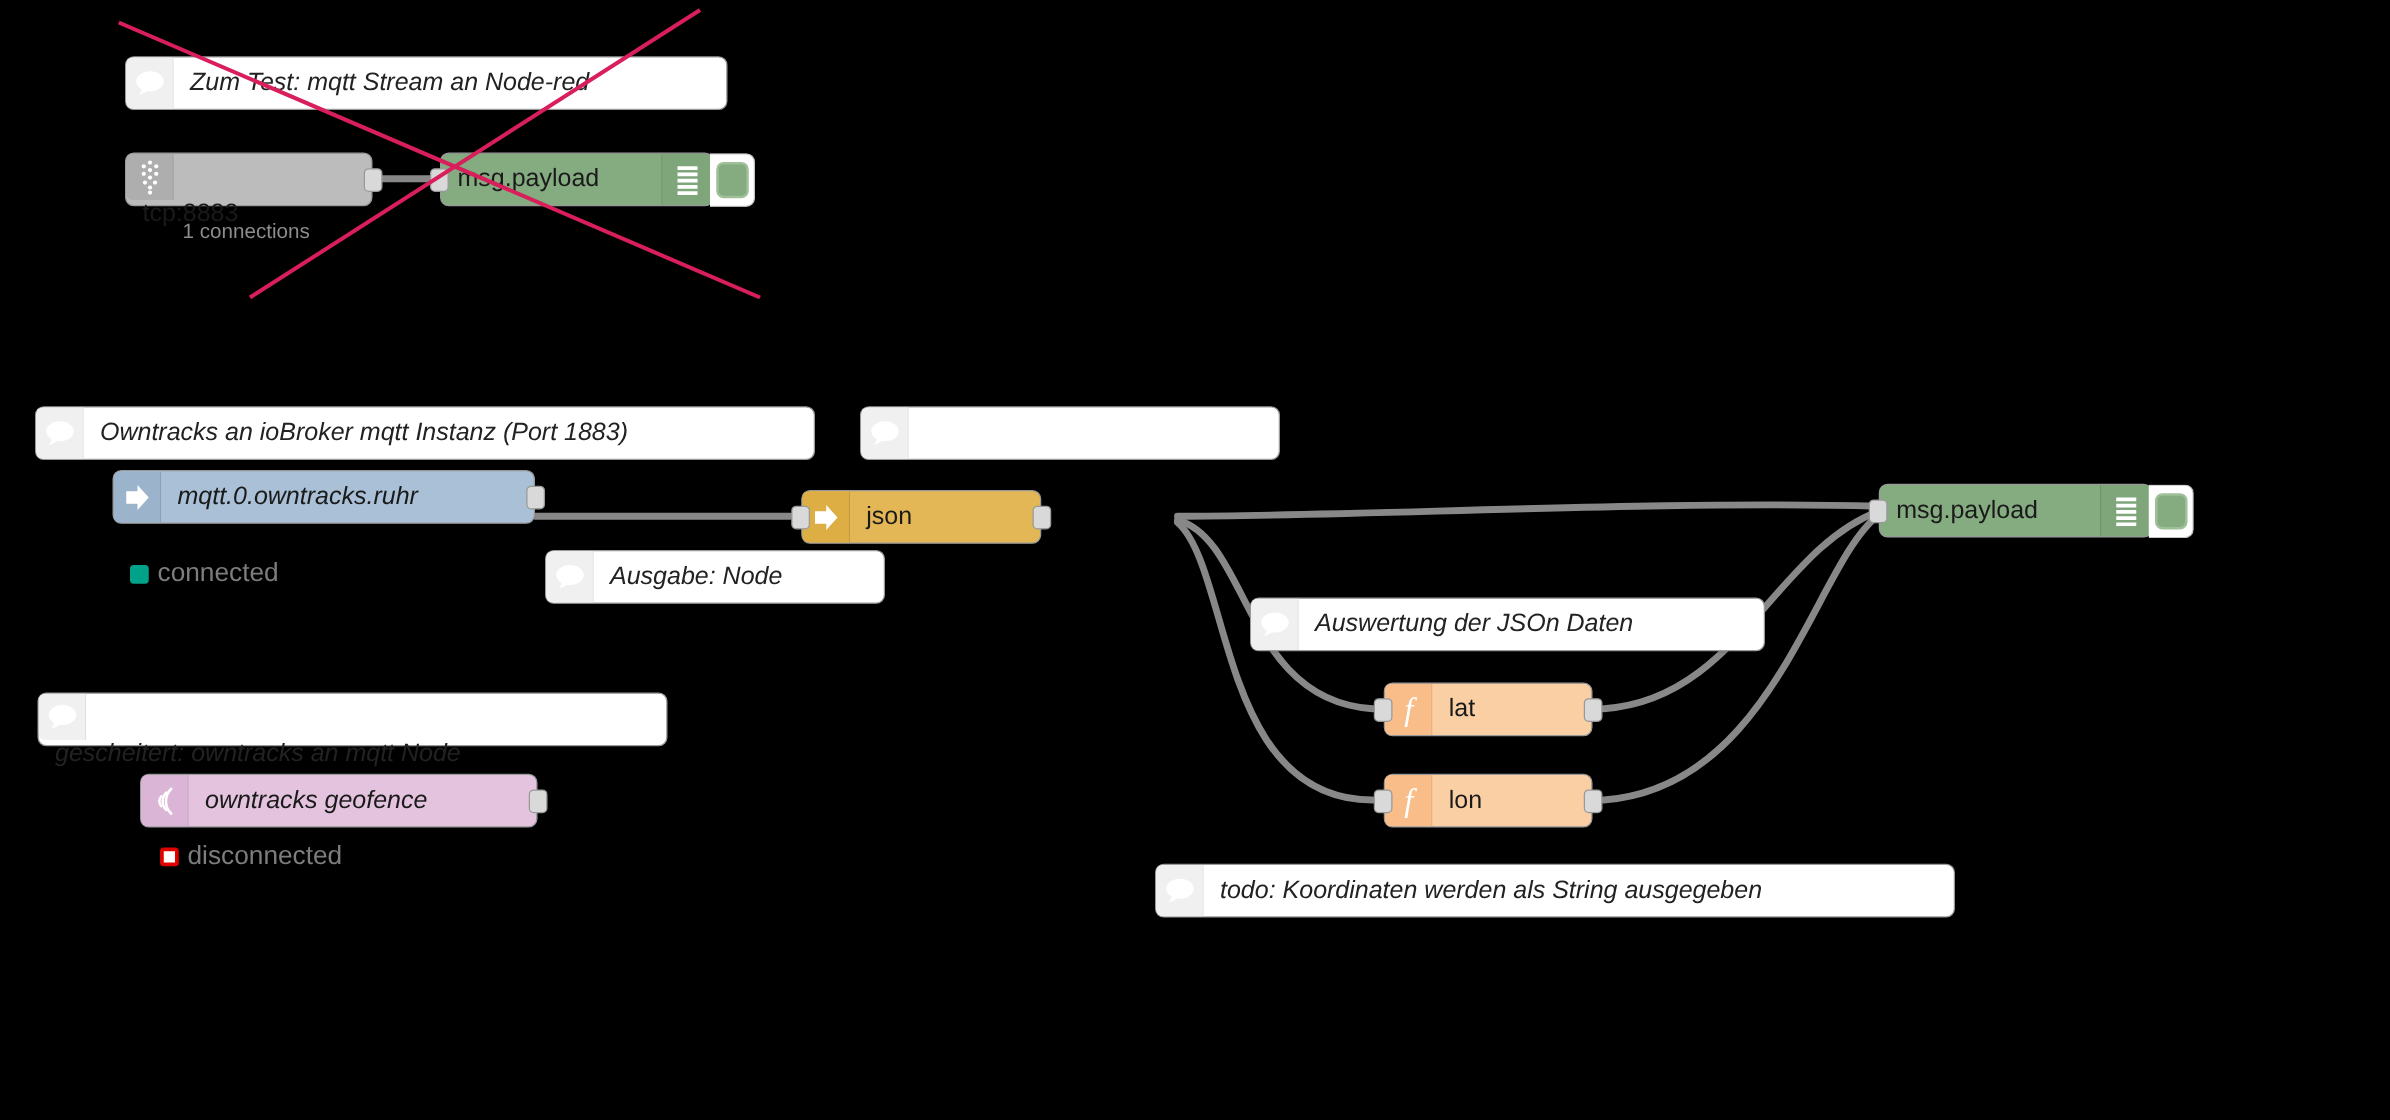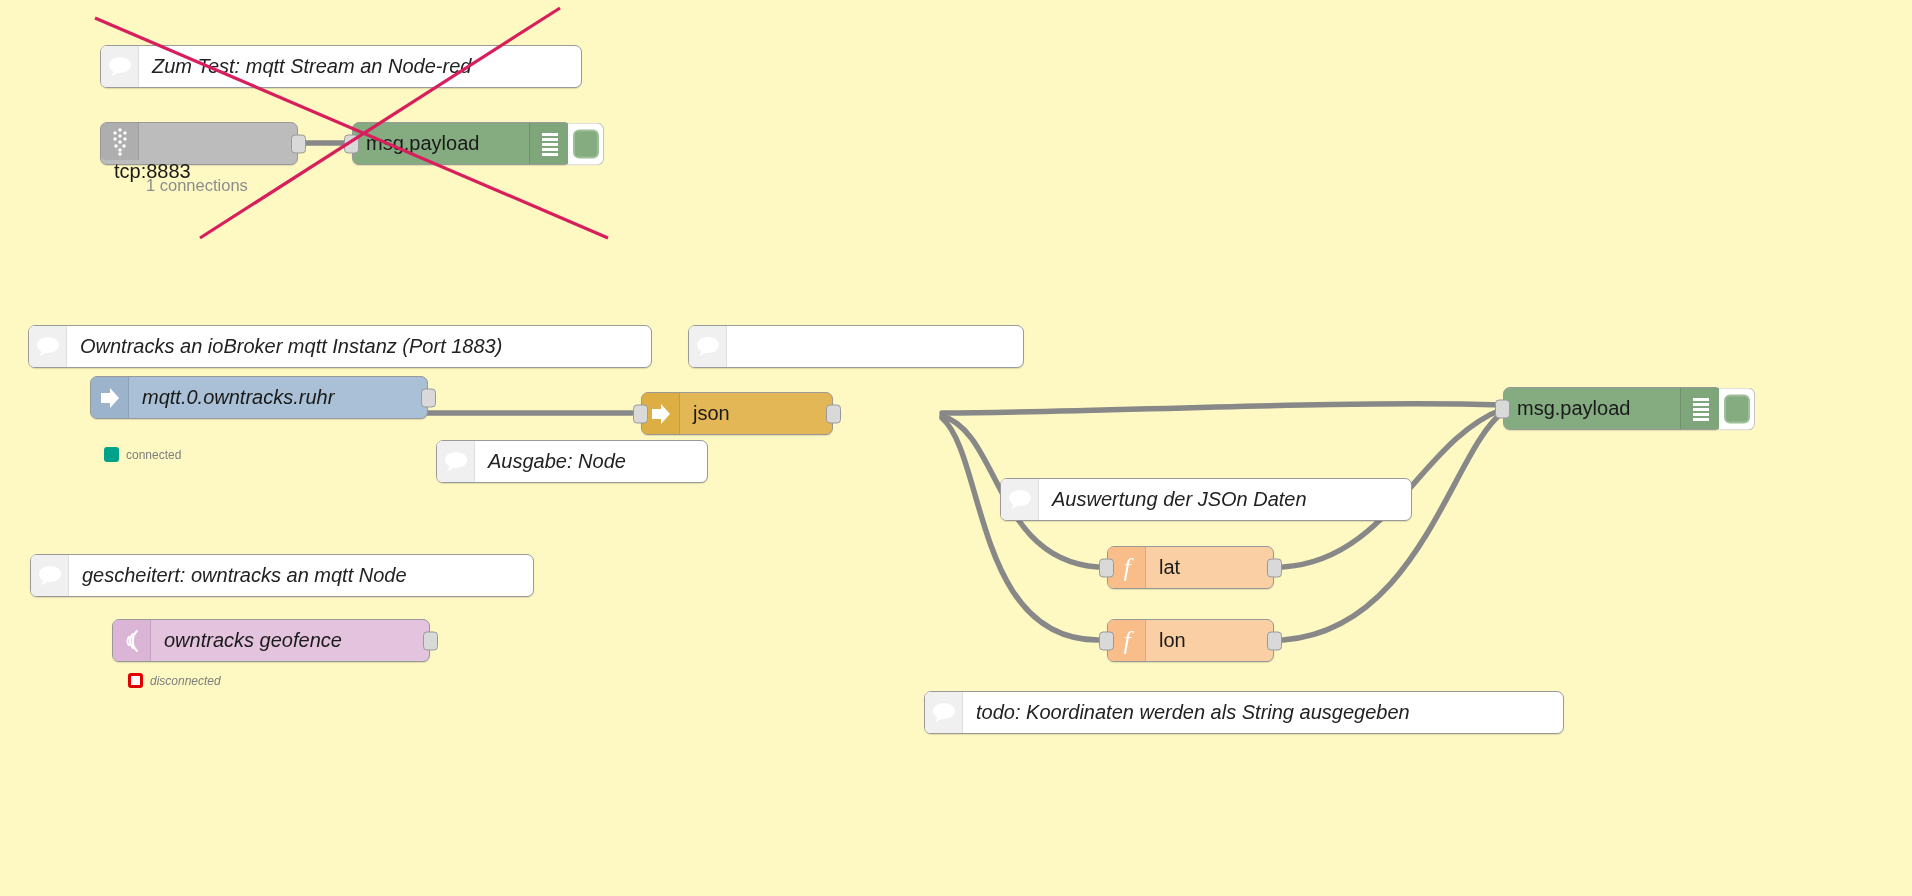--- a/index.html
+++ b/index.html
@@ -5,21 +5,21 @@
 <style>
   html,body{margin:0;padding:0;background:#ffffff;}
   body{
     width:1912px;height:896px;
     font-family:"Liberation Sans","DejaVu Sans",sans-serif;
     overflow:hidden;
   }
   #canvas{
     position:relative;
     width:1912px;height:896px;
-    background:#fef9c3;
+    background:#000000;
   }
   #wires{
     position:absolute;left:0;top:0;
     width:1912px;height:896px;
     pointer-events:none;
   }
 
   
   .node{
     position:absolute;
@@ -105,22 +105,22 @@
   .debug-toggle .knob{
     width:22px;height:25px;
     border:2.4px solid #9fbf99;
     border-radius:6px;
     background:#85ab80;
   }
 
   
   .status{
     position:absolute;
-    display:flex;align-items:flex-end;gap:7px;
-    font-size:12px;
+    display:flex;align-items:center;gap:7px;
+    font-size:21px;
     color:#7d7d7d;
     white-space:nowrap;
   }
   .dot-green{
     width:15px;height:15px;border-radius:3px;background:#00a28a;
   }
   .sq-red{
     width:15px;height:15px;border-radius:3px;
     background:#ffffff;border:3.4px solid #e00000;
     box-sizing:border-box;
@@ -317,21 +317,21 @@
 
   <div class="node n-comment" style="left:924px;top:691px;width:640px;">
     <div class="icon-box">
       <svg width="24" height="21" viewBox="0 0 24 21">
         <path d="M12 1C5.9 1 1 4.6 1 9c0 2.6 1.7 4.9 4.3 6.3C5.1 16.8 4.2 18.5 3 20c2.6-.6 5-1.9 6.5-3.2.8.1 1.6.2 2.5.2 6.1 0 11-3.6 11-8S18.1 1 12 1z" fill="#ffffff"></path>
       </svg>
     </div>
     <div class="label italic">todo: Koordinaten werden als String ausgegeben</div>
   </div>
 
-  <div class="node n-comment" style="left:30px;top:554px;width:504px;">
+  <div class="node n-comment" style="left:30px;top:554px;width:504px;flex-direction:column;">
     <div class="icon-box">
       <svg width="24" height="21" viewBox="0 0 24 21">
         <path d="M12 1C5.9 1 1 4.6 1 9c0 2.6 1.7 4.9 4.3 6.3C5.1 16.8 4.2 18.5 3 20c2.6-.6 5-1.9 6.5-3.2.8.1 1.6.2 2.5.2 6.1 0 11-3.6 11-8S18.1 1 12 1z" fill="#ffffff"></path>
       </svg>
     </div>
     <div class="label italic">gescheitert: owntracks an mqtt Node</div>
   </div>
 
   <div class="node n-geofence" style="left:112px;top:619px;width:318px;">
     <div class="icon-box">
@@ -339,18 +339,18 @@
         <g fill="none" stroke="#ffffff" stroke-width="2" stroke-linecap="round">
           <path d="M16 3  a14 14 0 0 0 0 20"></path>
           <path d="M12 6  a10 10 0 0 0 0 14"></path>
           <path d="M8  9  a6  6  0 0 0 0 8"></path>
         </g>
       </svg>
     </div>
     <div class="label italic">owntracks geofence</div>
     <div class="port out"></div>
   </div>
-  <div class="status" style="left:128px;top:673px;font-style:italic;">
+  <div class="status" style="left:128px;top:673px;">
     <span class="sq-red"></span>
     <span>disconnected</span>
   </div>
 
 </div>
 
 </body></html>

